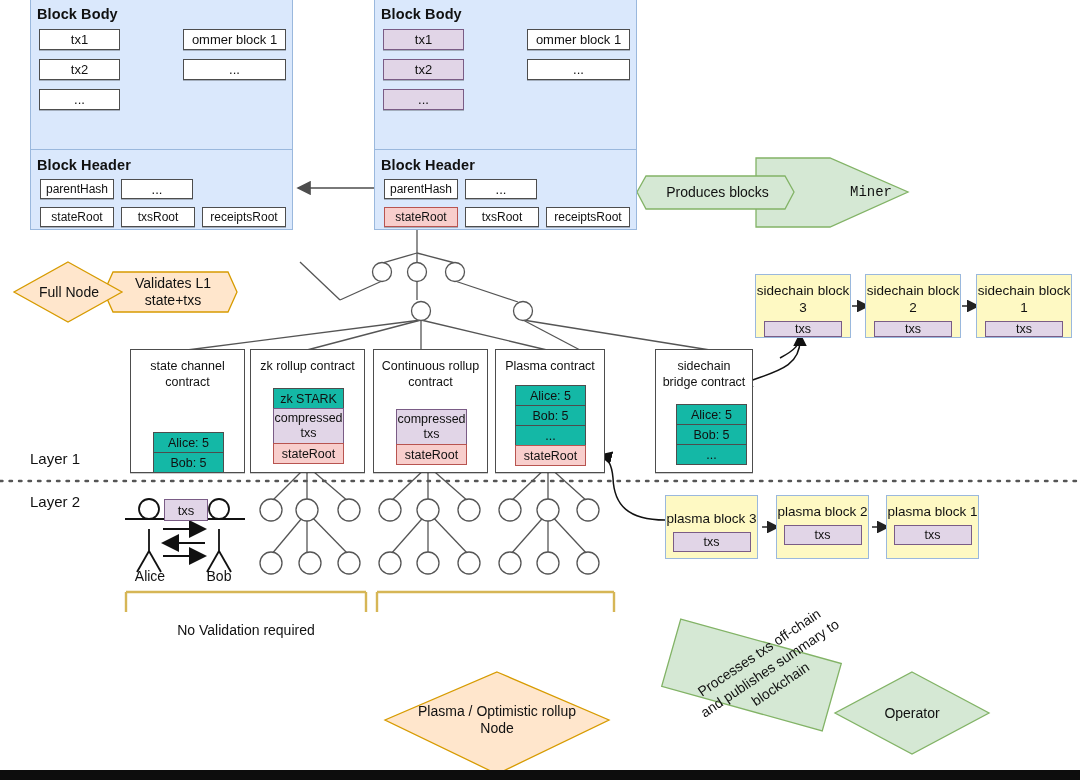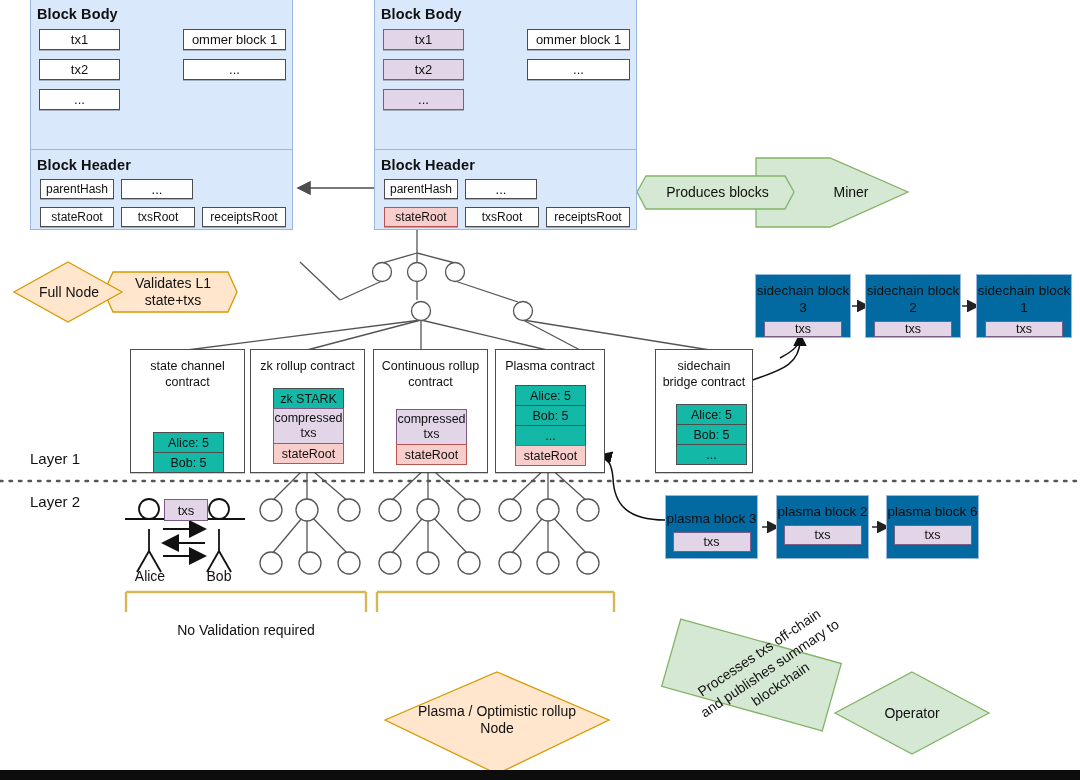--- a/index.html
+++ b/index.html
@@ -57,21 +57,21 @@
     margin-top:-1px;
     color:#111;
   }
   .stack .srow:first-child { margin-top:0; }
   .stack .srow.purple { background:#e1d5e7; border-color:#7a5c86; }
   .stack .srow.red    { background:#f8cecc; border-color:#b85450; }
   .stack .srow.two-line { line-height:15px; text-align:center; flex-direction:column; }
 
   
   .chain-block {
-    position:absolute; background:#0369a1; border:1px solid #9ab8dd;
+    position:absolute; background:#fef9c3; border:1px solid #9ab8dd;
     display:flex; flex-direction:column; align-items:center;
     padding-top:7px;
   }
   .chain-block .cb-title { font-size:13.5px; line-height:17px; text-align:center; color:#111; }
   .chain-block .cb-txs {
     margin-top:5px; width:78px; height:20px; background:#e1d5e7;
     border:1px solid #7a5c86; font-size:12.5px; color:#111;
     display:flex; align-items:center; justify-content:center;
   }
 
@@ -264,21 +264,21 @@
 
     <div class="section-title" style="left:6px; top:164px;">Block Header</div>
     <div class="cell" style="left:9px; top:186px; width:74px; height:20px; font-size:12px;">parentHash</div>
     <div class="cell" style="left:90px; top:186px; width:72px; height:20px;">...</div>
     <div class="cell red" style="left:9px; top:214px; width:74px; height:20px; font-size:12px;">stateRoot</div>
     <div class="cell" style="left:90px; top:214px; width:74px; height:20px; font-size:12px;">txsRoot</div>
     <div class="cell" style="left:171px; top:214px; width:84px; height:20px; font-size:12px;">receiptsRoot</div>
   </div>
 
   <div class="shape-text" style="left:645px; top:178px; width:145px; height:28px;">Produces blocks</div>
-  <div class="shape-text" style="left:800px; top:178px; width:102px; height:28px;">Miner</div>
+  <div class="shape-text" style="left:820px; top:178px; width:102px; height:28px;font-family:Liberation Mono, monospace;">Miner</div>
 
   <div class="shape-text" style="left:22px; top:278px; width:94px; height:28px;">Full Node</div>
   <div class="shape-text" style="left:112px; top:278px; width:122px; height:28px;">Validates L1 state+txs</div>
 
   <div class="shape-text" style="left:412px; top:694px; width:170px; height:52px;">Plasma / Optimistic rollup Node</div>
 
   <div class="shape-text" style="left:862px; top:699px; width:100px; height:28px;">Operator</div>
 
   <div class="rot-text" style="left:686px; top:640px; width:168px; transform:rotate(-34deg);">Processes txs off-chain and publishes summary to blockchain</div>
 
@@ -344,21 +344,21 @@
 
   <div class="chain-block" style="left:665px; top:495px; width:93px; height:64px;justify-content:center;">
     <div class="cb-title">plasma block 3</div>
     <div class="cb-txs">txs</div>
   </div>
   <div class="chain-block" style="left:776px; top:495px; width:93px; height:64px;">
     <div class="cb-title">plasma block 2</div>
     <div class="cb-txs">txs</div>
   </div>
   <div class="chain-block" style="left:886px; top:495px; width:93px; height:64px;">
-    <div class="cb-title">plasma block 6</div>
+    <div class="cb-title">plasma block 1</div>
     <div class="cb-txs">txs</div>
   </div>
 
   <div class="cell purple" style="left:164px; top:499px; width:44px; height:22px; box-shadow:none;">txs</div>
   <div class="plain-label" style="left:122px; top:566px; width:56px;">Alice</div>
   <div class="plain-label" style="left:191px; top:566px; width:56px;">Bob</div>
 
   <div class="plain-label" style="left:146px; top:620px; width:200px;">No Validation required</div>
 
   <div class="bottom-bar"></div>

